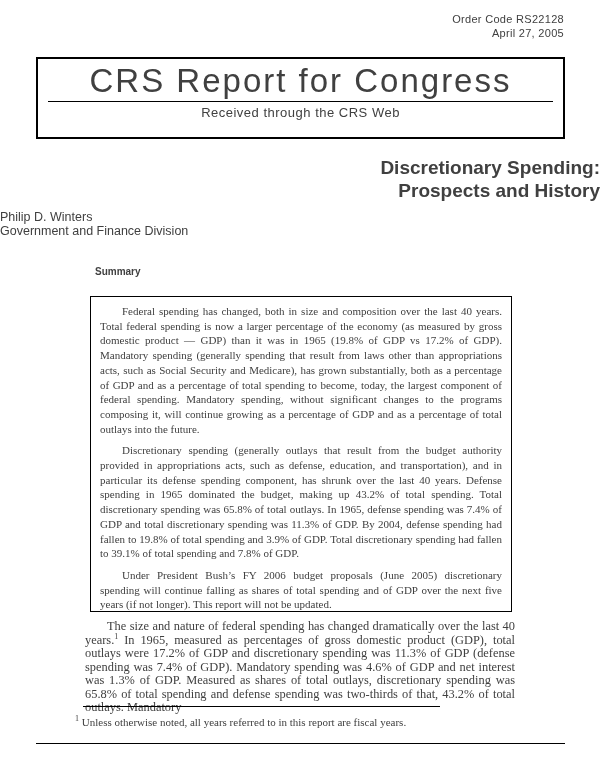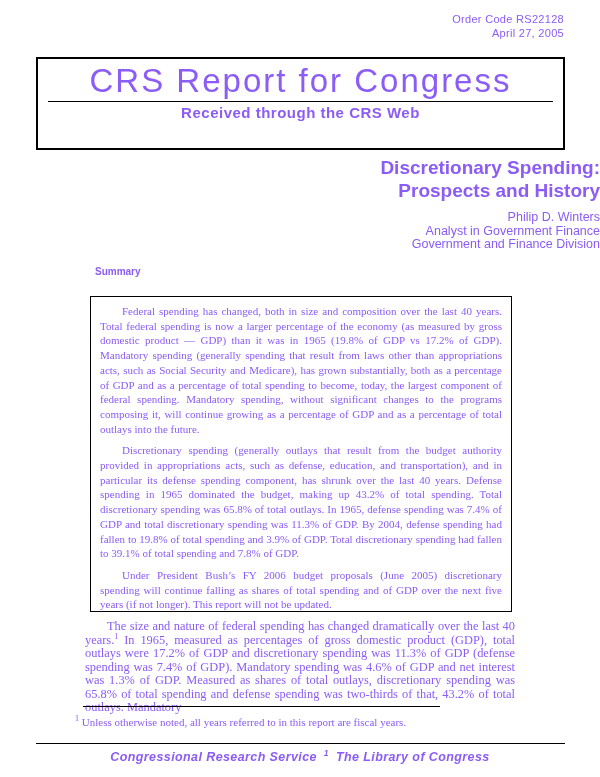--- a/index.html
+++ b/index.html
@@ -1,80 +1,79 @@
 <!DOCTYPE html>
 <html><head>
 <meta charset="utf-8">
 <style>
   html, body { margin: 0; padding: 0; background: #ffffff; }
   .page {
     position: relative;
     width: 600px;
     height: 777px;
     background: #ffffff;
-    color: #8b5cf6;
+    color: #404040;
     font-family: "Liberation Serif", serif;
     overflow: hidden;
   }
   .order-block {
     position: absolute;
     top: 12px;
     right: 36px;
     text-align: right;
     font-family: "Liberation Sans", sans-serif;
     font-size: 11px;
     line-height: 14px;
     letter-spacing: 0.3px;
   }
   .banner {
     position: absolute;
     left: 36px;
     top: 57px;
     width: 529px;
-    height: 93px;
+    height: 82px;
     border: 2px solid #000;
     box-sizing: border-box;
     text-align: center;
     font-family: "Liberation Sans", sans-serif;
   }
   .banner-title {
     font-size: 33px;
     line-height: 40px;
     margin-top: 2px;
     letter-spacing: 2px;
     white-space: nowrap;
   }
   .banner-rule {
     height: 0;
     border-top: 1.5px solid #000;
     margin: 0 10px;
   }
   .banner-subtitle {
-    font-size: 15px;
+    font-size: 13px;
     line-height: 22px;
     letter-spacing: 0.5px;
-    font-weight: bold;
   }
   .report-title {
     position: absolute;
     top: 156px;
     left: 0;
     width: 100%;
     text-align: right;
     font-family: "Liberation Sans", sans-serif;
     font-weight: bold;
     font-size: 19px;
     line-height: 23px;
   }
   .author-block {
     position: absolute;
     top: 211px;
     left: 0;
     width: 100%;
-    text-align: right;
+    text-align: left;
     font-family: "Liberation Sans", sans-serif;
     font-size: 12.5px;
     line-height: 13.5px;
   }
   .summary-heading {
     position: absolute;
     top: 266px;
     left: 95px;
     font-family: "Liberation Sans", sans-serif;
     font-weight: bold;
@@ -171,35 +170,33 @@
     <div class="banner-subtitle">Received through the CRS Web</div>
   </div>
 
   <div class="report-title">
     <div>Discretionary Spending:</div>
     <div>Prospects and History</div>
   </div>
 
   <div class="author-block">
     <div>Philip D. Winters</div>
-    <div>Analyst in Government Finance</div>
     <div>Government and Finance Division</div>
   </div>
 
   <div class="summary-heading">Summary</div>
 
   <div class="summary-box">
     <p>Federal spending has changed, both in size and composition over the last 40 years. Total federal spending is now a larger percentage of the economy (as measured by gross domestic product —  GDP) than it was in 1965 (19.8% of GDP vs 17.2% of GDP). Mandatory spending (generally spending that result from laws other than appropriations acts, such as Social Security and Medicare), has grown substantially, both as a percentage of GDP and as a percentage of total spending to become, today, the largest component of federal spending. Mandatory spending, without significant changes to the programs composing it, will continue growing as a percentage of GDP and as a percentage of total outlays into the future.</p>
     <p>Discretionary spending (generally outlays that result from the budget authority provided in appropriations acts, such as defense, education, and transportation), and in particular its defense spending component, has shrunk over the last 40 years.  Defense spending in 1965 dominated the budget, making up 43.2% of total spending.  Total discretionary spending was 65.8% of total outlays.  In 1965, defense spending was 7.4% of GDP and total discretionary spending was 11.3% of GDP.   By 2004, defense spending had fallen to 19.8% of total spending and 3.9% of GDP.  Total discretionary spending had fallen to 39.1% of total spending and 7.8% of GDP.</p>
     <p>Under President Bush’s FY 2006 budget proposals (June 2005) discretionary spending will continue falling as shares of total spending and of GDP over the next five years (if not longer).  This report will not be updated.</p>
   </div>
 
   <p class="body-para"><span>The size and nature of federal spending has changed dramatically over the last 40 years.</span><sup class="fn-ref">1</sup><span>  In 1965, measured as percentages of gross domestic product (GDP), total outlays were 17.2% of GDP and discretionary spending was 11.3% of GDP (defense spending was 7.4% of GDP).  Mandatory spending was 4.6% of GDP and net interest was 1.3% of GDP.  Measured as shares of total outlays, discretionary spending was 65.8% of total spending and defense spending was two-thirds of that, 43.2% of total outlays.  Mandatory</span></p>
 
   <div class="footnote-rule"></div>
 
   <div class="footnote"><sup class="fn-ref">1</sup><span> Unless otherwise noted, all years referred to in this report are fiscal years.</span></div>
 
   <div class="footer-rule"></div>
 
-  <div class="page-footer"><span>Congressional Research Service</span><span class="sep">1</span><span>The Library of Congress</span></div>
 
 </div>
 
 </body></html>

